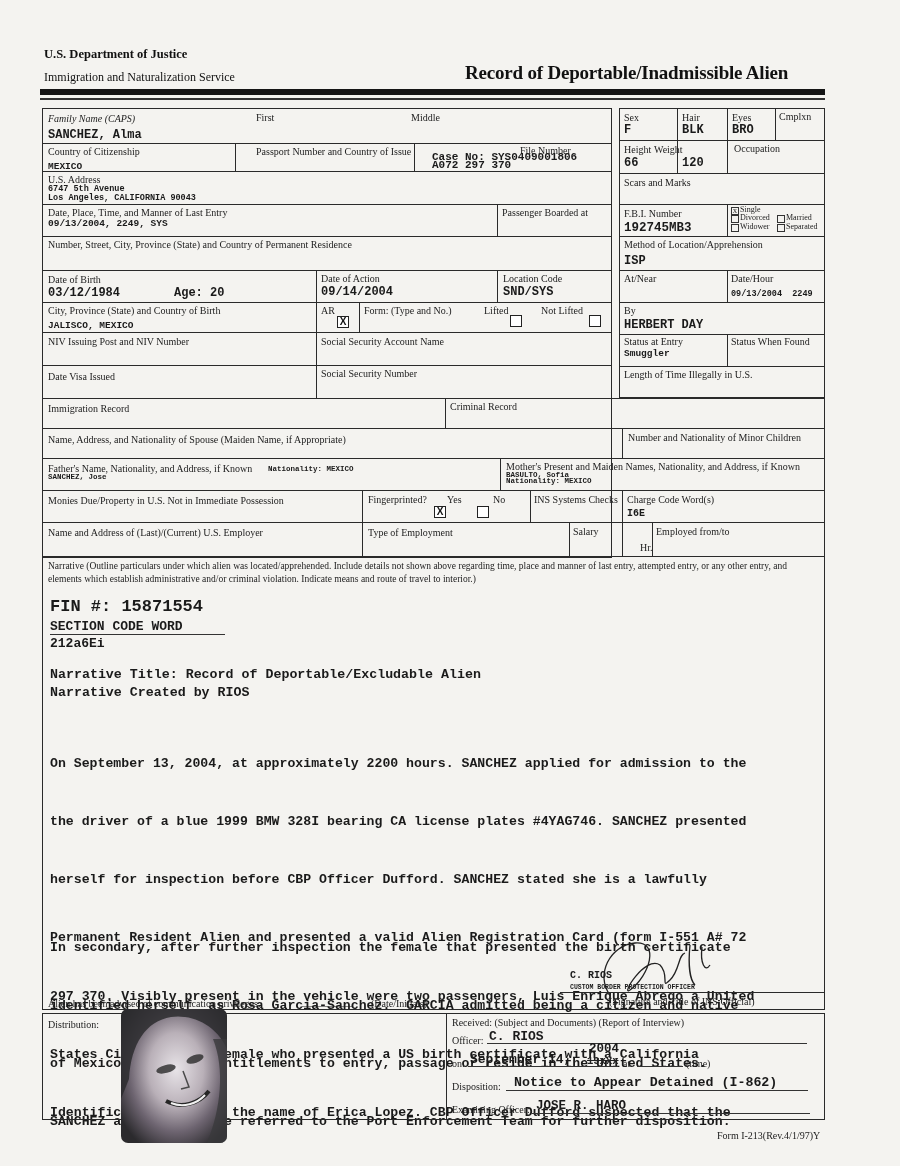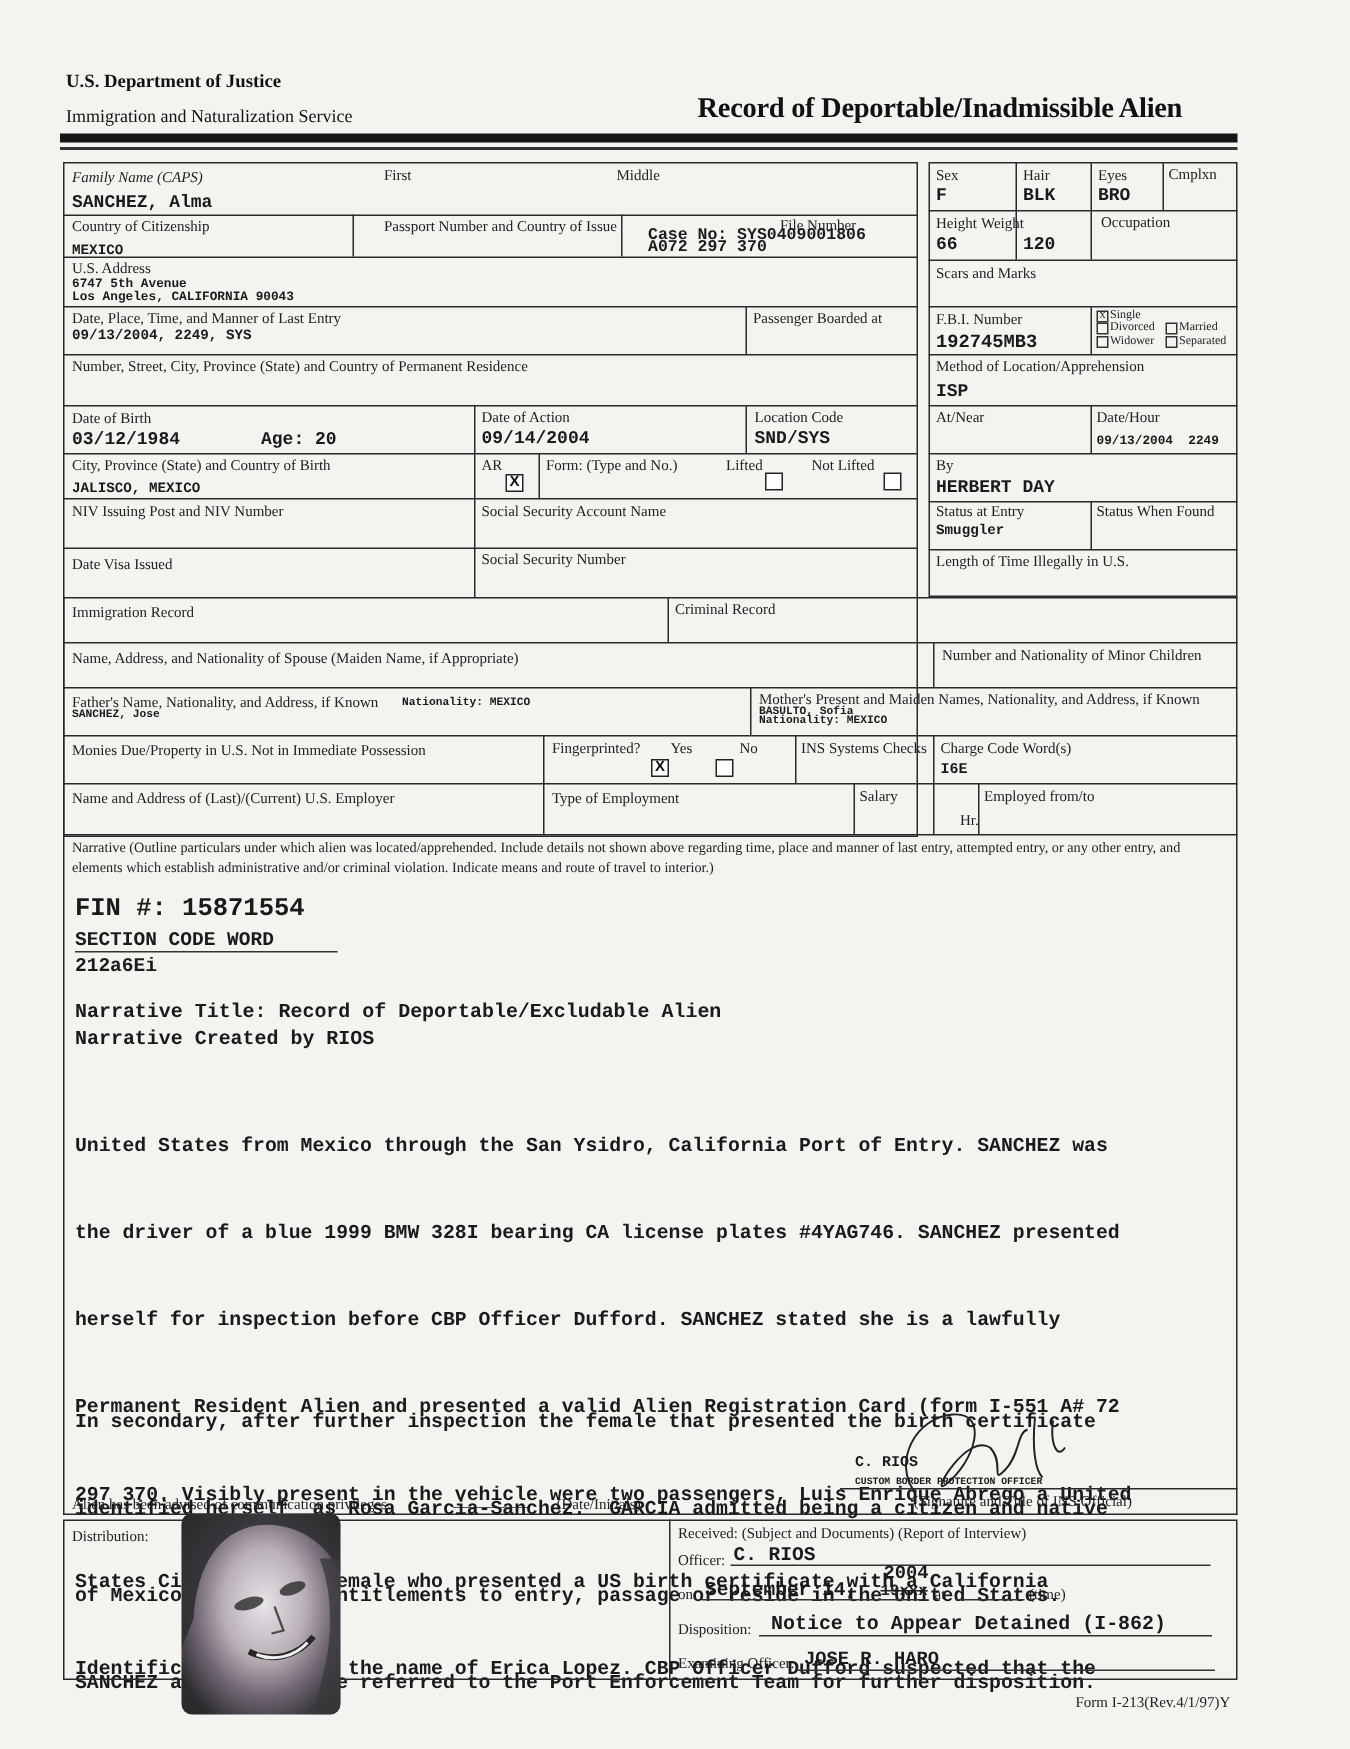--- a/index.html
+++ b/index.html
@@ -200,21 +200,21 @@
 <div class="lbl" style="left:48px;top:560px;width:770px;white-space:normal;font-size:9.5px;line-height:12.5px;">Narrative (Outline particulars under which alien was located/apprehended.  Include details not shown above regarding time, place and manner of last entry, attempted entry, or any other entry, and elements which establish administrative and/or criminal violation.  Indicate means and route of travel to interior.)</div>
 
 <div class="val" style="left:50px;top:600px;font-size:17px;">FIN #: 15871554</div>
 <div class="val" style="left:50px;top:620px;font-size:13px;">SECTION CODE WORD</div>
 <div class="uline" style="left:50px;top:634px;width:175px;"></div>
 <div class="val" style="left:50px;top:637px;font-size:13px;">212a6Ei</div>
 <div class="val" style="left:50px;top:668px;font-size:13.3px;">Narrative Title: Record of Deportable/Excludable Alien</div>
 <div class="val" style="left:50px;top:686px;font-size:13.3px;">Narrative Created by RIOS</div>
 
 <div class="narr" style="top:715px;">
-  <div>United States from Mexico through the San Ysidro, California Port of Entry. SANCHEZ was</div>
+  <div>On September 13, 2004, at approximately 2200 hours. SANCHEZ applied for admission to the</div>
   <div>the driver of a blue 1999 BMW 328I bearing CA license plates #4YAG746. SANCHEZ presented</div>
   <div>herself for inspection before CBP Officer Dufford. SANCHEZ stated she is a lawfully</div>
   <div>Permanent Resident Alien and presented a valid Alien Registration Card (form I-551 A# 72</div>
   <div>297 370. Visibly present in the vehicle were two passengers, Luis Enrique Abrego a United</div>
   <div>States Citizen and a female who presented a US birth certificate with a California</div>
   <div>Identification bearing the name of Erica Lopez. CBP Officer Dufford suspected that the</div>
   
   
 </div>
 

